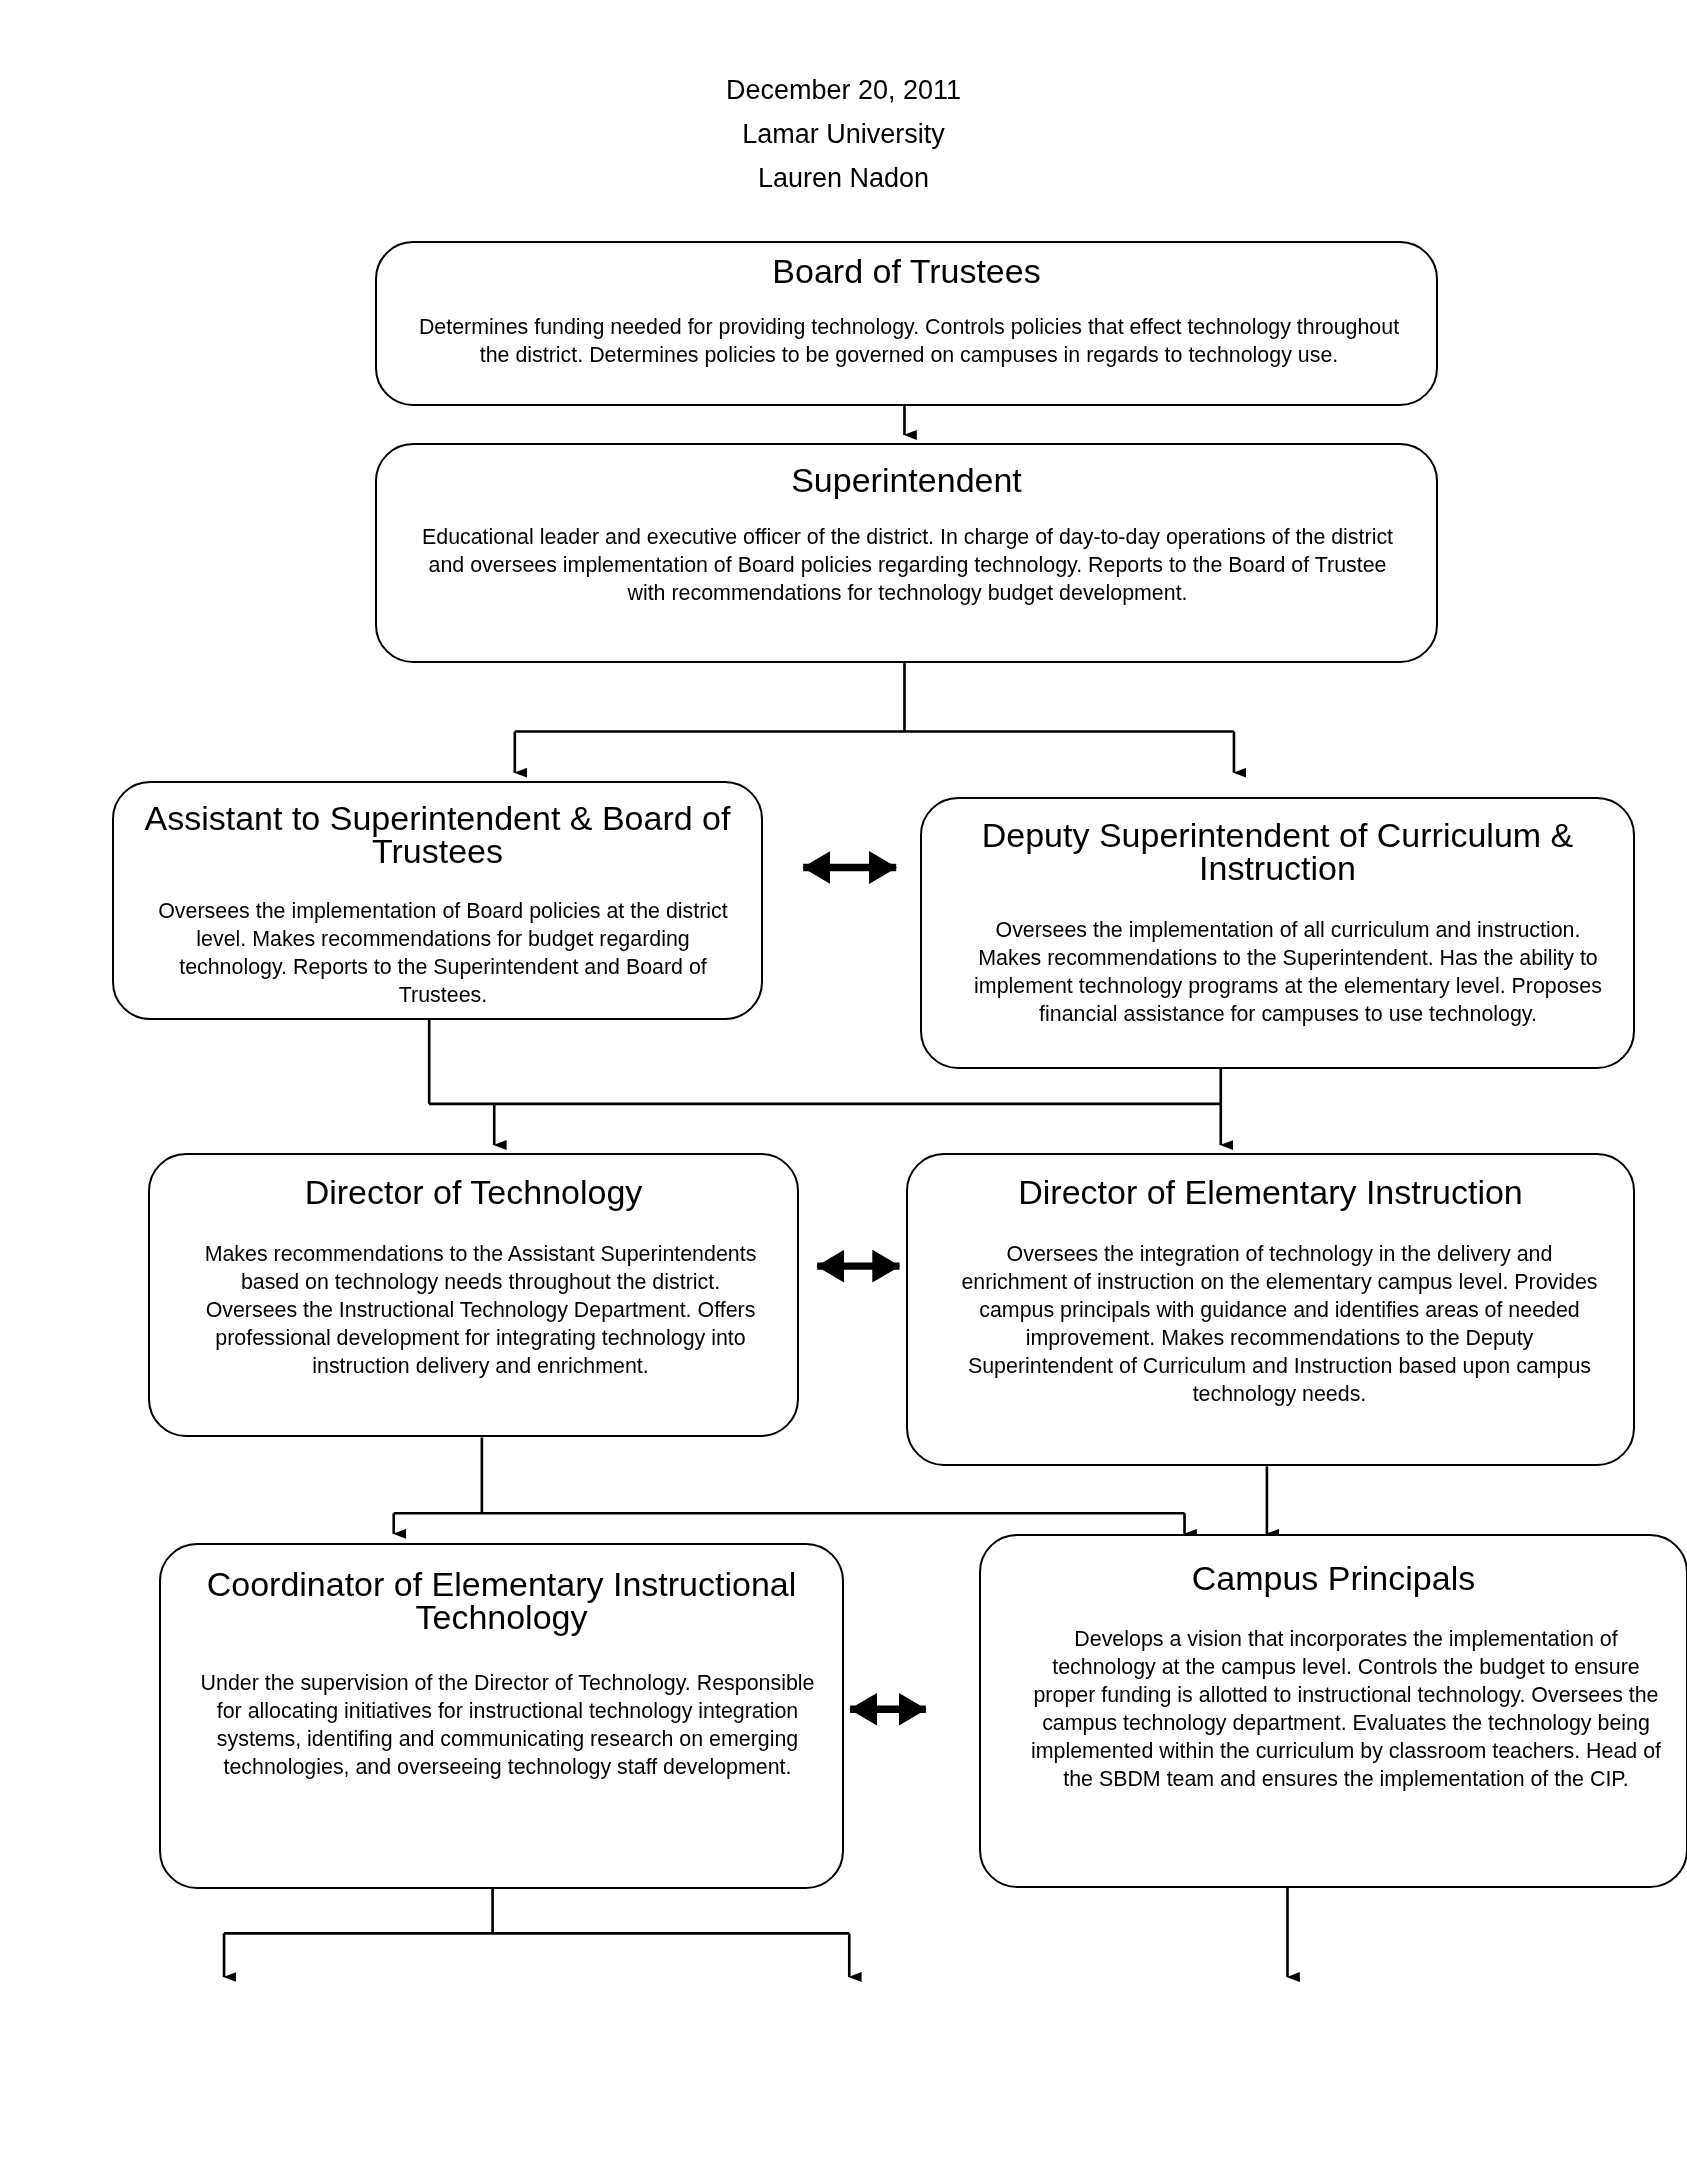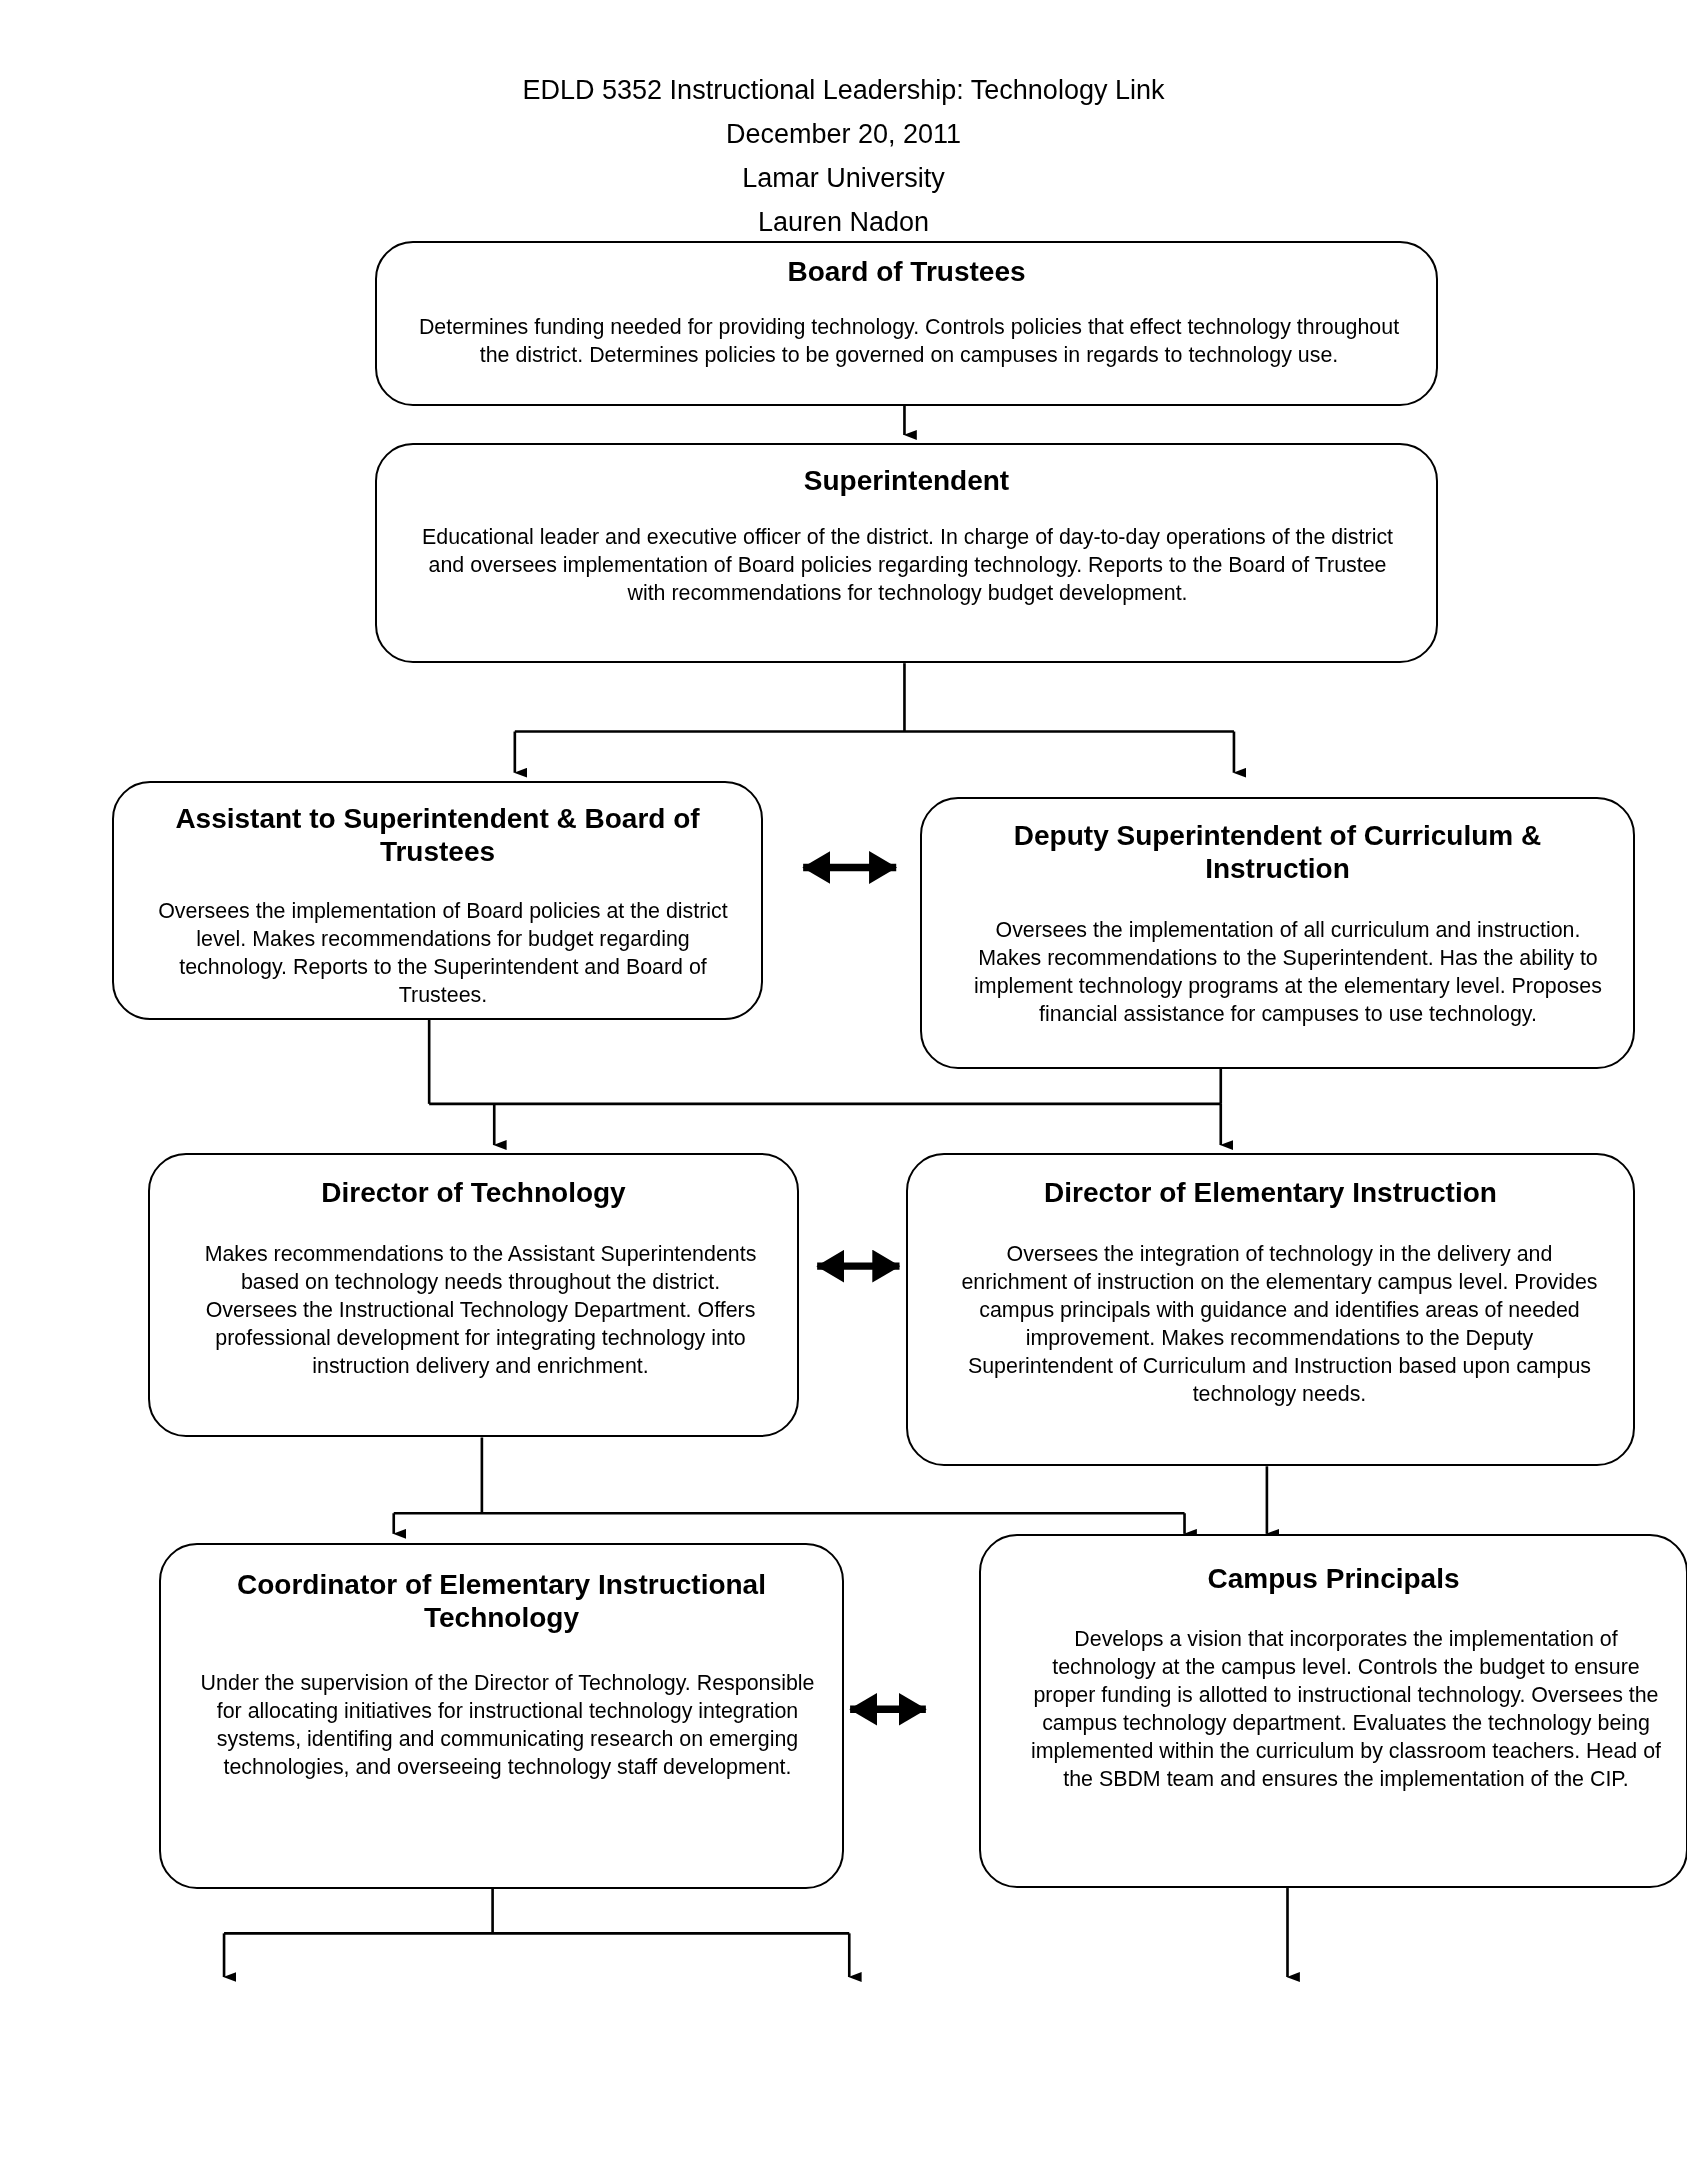--- a/index.html
+++ b/index.html
@@ -40,22 +40,22 @@
   .node {
     position: absolute;
     box-sizing: border-box;
     border: 2.5px solid #000000;
     border-radius: 38px;
     background: #ffffff;
     overflow: hidden;
     z-index: 5;
   }
   .node-title {
-    font-size: 28px;
-    font-weight: bold;
+    font-size: 34px;
+    font-weight: normal;
     text-align: center;
     line-height: 33px;
     padding: 0 20px;
   }
   .node-body {
     font-size: 21.4px;
     line-height: 28px;
     text-align: center;
   }
 
@@ -101,21 +101,20 @@
     z-index: 2;
     pointer-events: none;
   }
 </style>
 </head>
 <body>
 
 <div id="page">
 
   <div class="header">
-    <div class="header-line">EDLD 5352 Instructional Leadership: Technology Link</div>
     <div class="header-line">December 20, 2011</div>
     <div class="header-line">Lamar University</div>
     <div class="header-line">Lauren Nadon</div>
   </div>
 
   <svg id="wires" viewBox="0 0 2048 2650" width="1687" height="2183">
     <defs>
       <marker id="arrowDown" markerWidth="12" markerHeight="16" refX="6" refY="15" orient="auto" markerUnits="userSpaceOnUse">
         <path d="M0,0 L12,0 L6,16 Z" fill="#000"></path>
       </marker>

